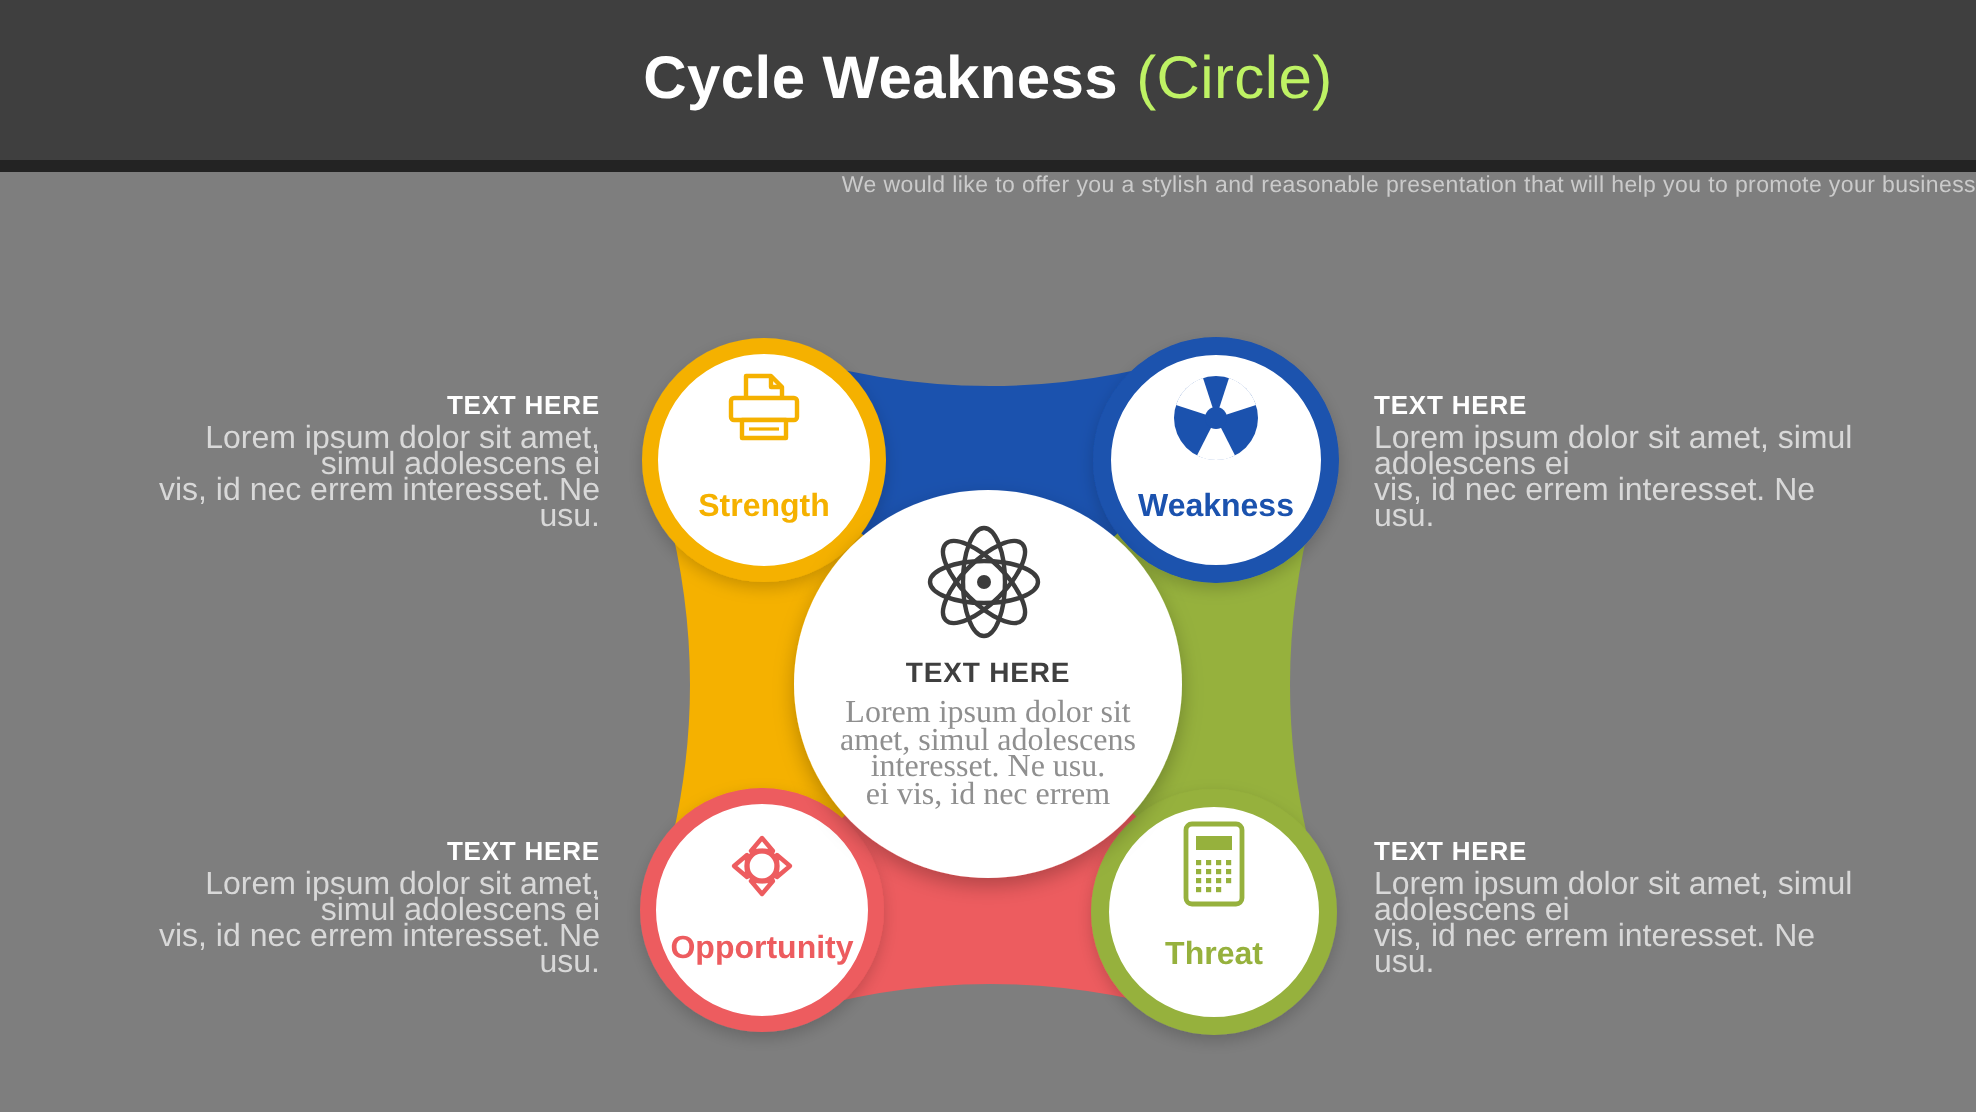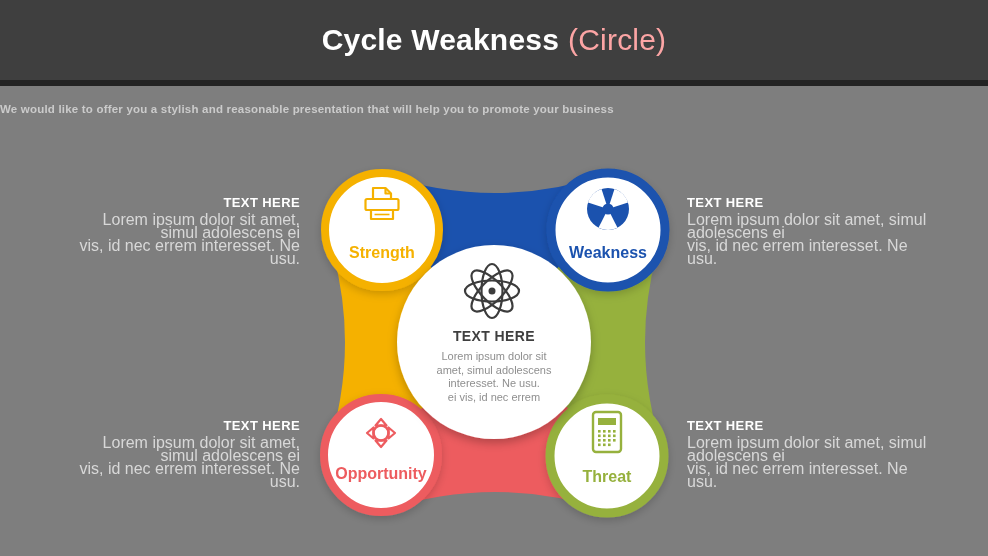--- a/index.html
+++ b/index.html
@@ -8,38 +8,38 @@
     background:#7E7E7E;
     font-family:"Liberation Sans",sans-serif;
   }
   
   .header{
     position:absolute;top:0;left:0;width:100%;height:80px;
     background:#3F3F3F;border-bottom:6px solid #232323;
     display:flex;align-items:center;justify-content:center;
   }
   .title{color:#FFFFFF;font-size:30px;font-weight:bold;letter-spacing:.2px;}
-  .title .accent{font-weight:400;color:#fca5a5;margin-left:9px;}
+  .title .accent{font-weight:400;color:#bef264;margin-left:9px;}
   
   .subtitle{
-    position:absolute;top:103px;left:0;width:100%;text-align:left;
-    font-size:11.5px;color:#CBCBCB;letter-spacing:.2px;font-weight:bold;
+    position:absolute;top:87px;left:0;width:100%;text-align:right;
+    font-size:11.5px;color:#CBCBCB;letter-spacing:.2px;
   }
   
   .tblock{position:absolute;}
   .tblock .heading{font-size:13px;font-weight:bold;color:#FFFFFF;letter-spacing:.4px;margin-bottom:3px;}
   .tblock .body{font-size:16px;color:#D8D8D8;line-height:13px;}
   .tblock.tl{left:70px;top:195px;width:230px;text-align:right;}
   .tblock.tr{left:687px;top:195px;width:242px;text-align:left;}
   .tblock.bl{left:70px;top:418px;width:230px;text-align:right;}
   .tblock.br{left:687px;top:418px;width:242px;text-align:left;}
   
   .centerblock{position:absolute;left:409px;top:328px;width:170px;text-align:center;}
   .centerblock .heading{font-size:14px;font-weight:bold;color:#3F3F3F;letter-spacing:.4px;margin-bottom:6px;}
-  .centerblock .body{font-size:11px;color:#8F8F8F;line-height:13.5px;}
+  .centerblock .body{font-size:16px;color:#8F8F8F;line-height:13.5px;font-family:Liberation Serif, serif;}
   .tline{display:block;}
   svg.diagram{position:absolute;top:0;left:0;}
   svg text{font-family:"Liberation Sans",sans-serif;}
 </style>
 </head>
 <body>
 
 <div class="slide">
 
   <div class="header">

